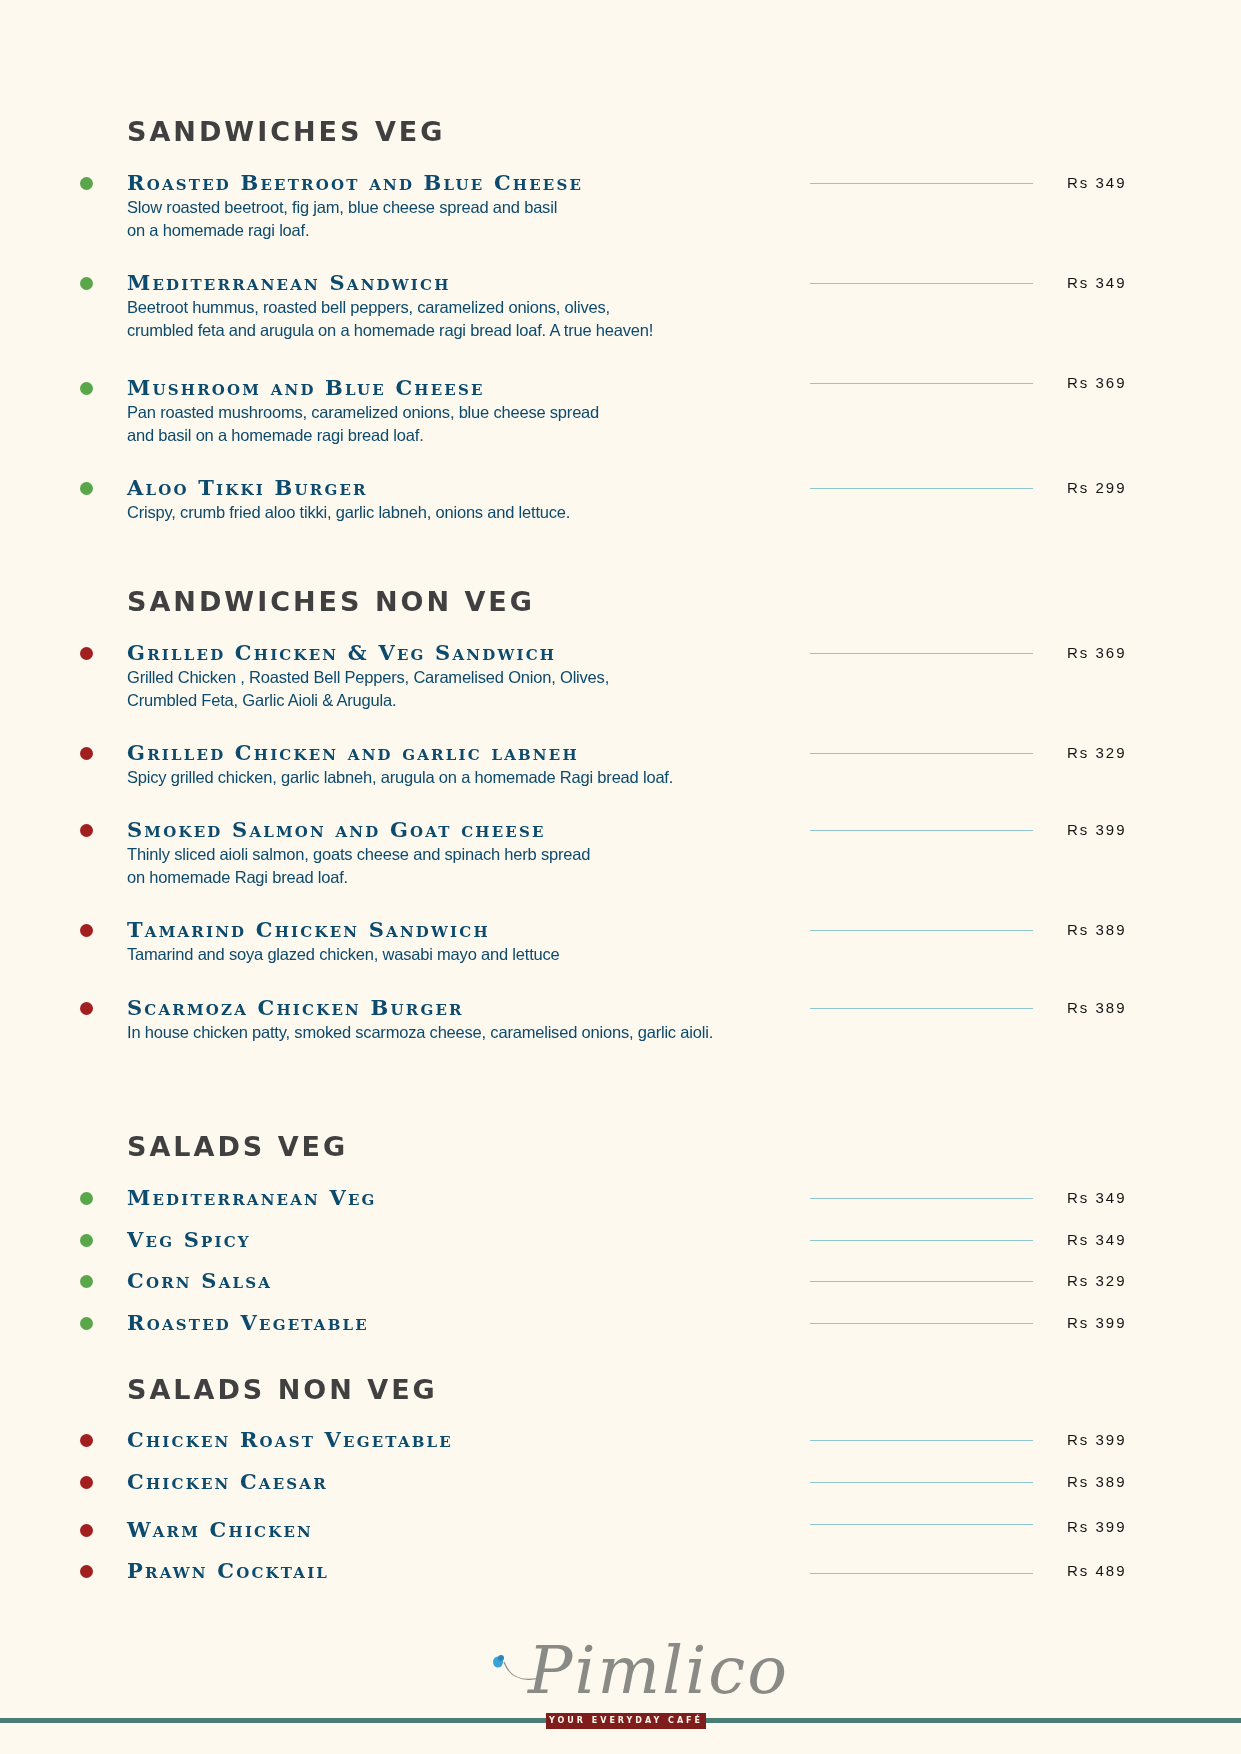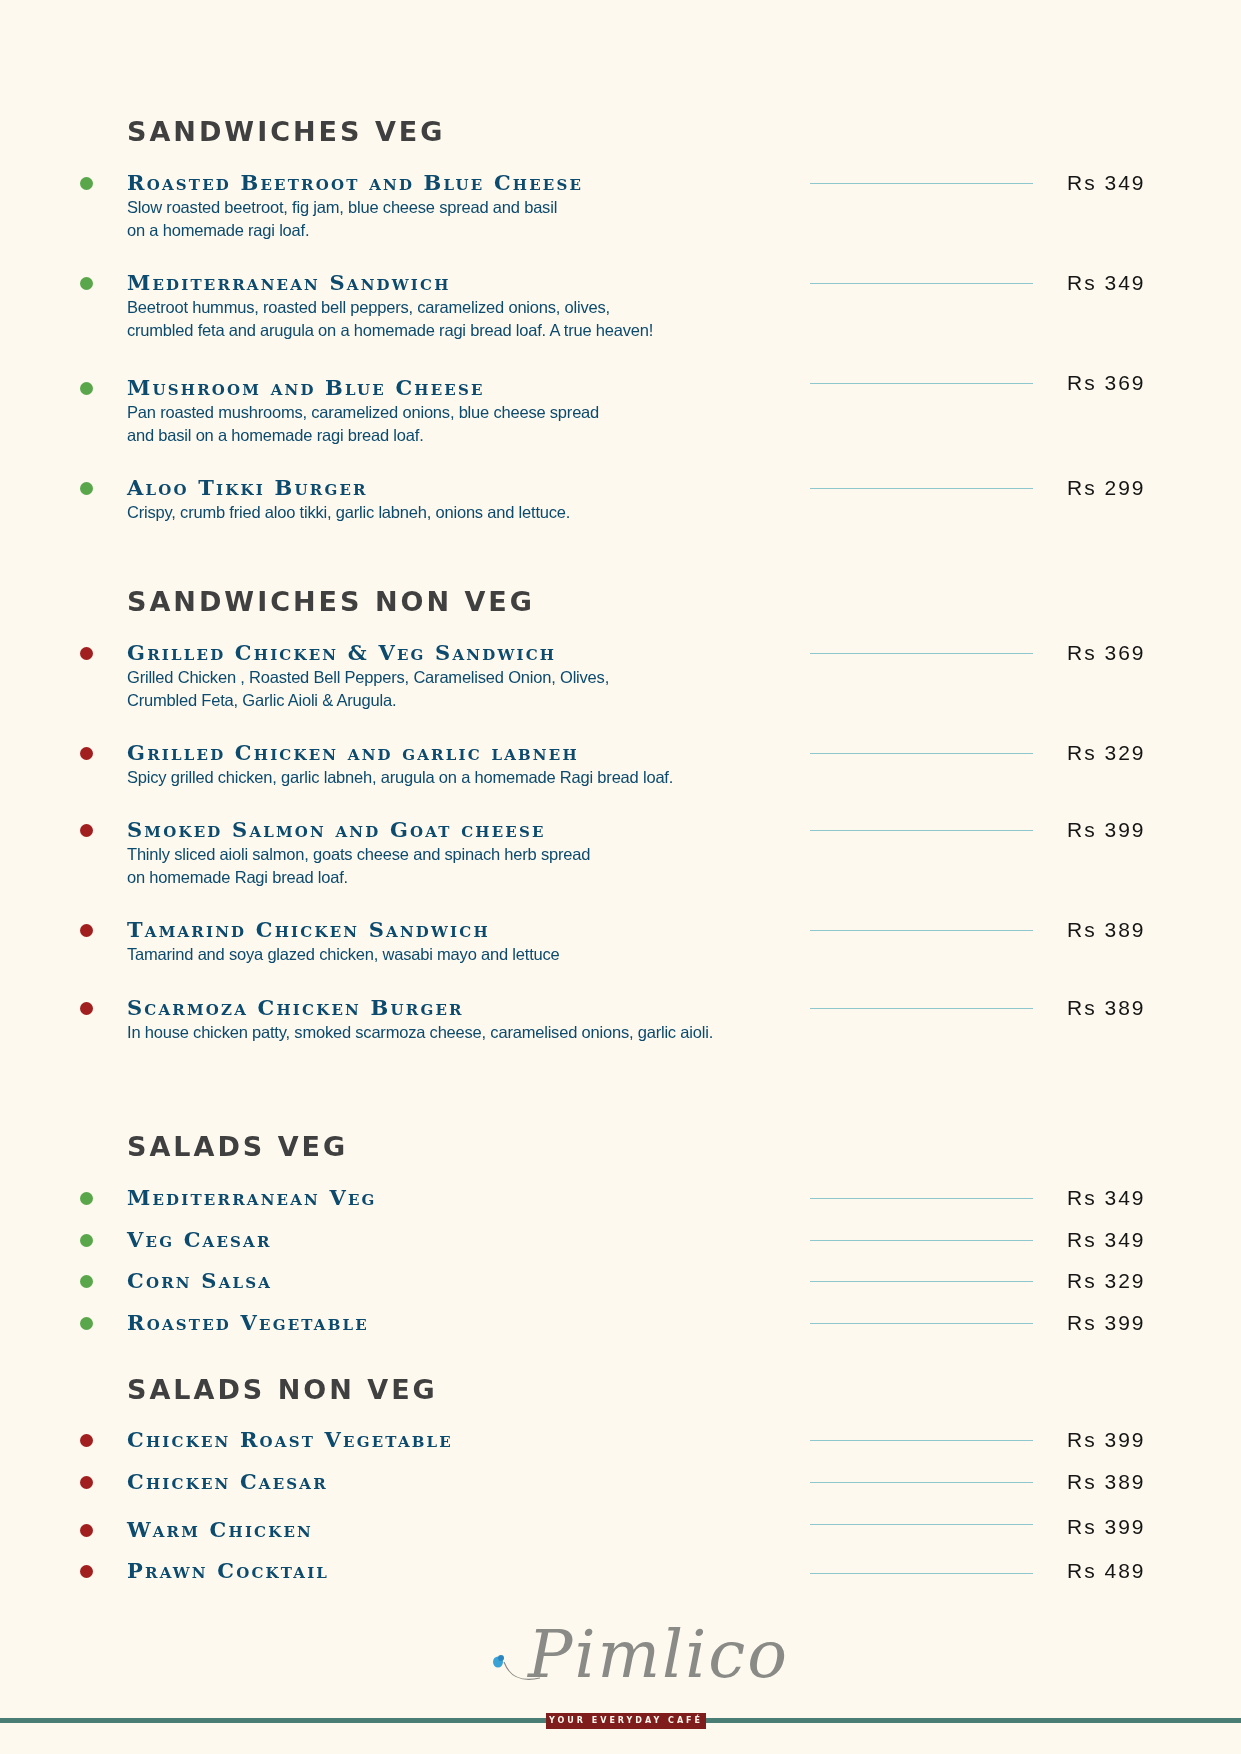--- a/index.html
+++ b/index.html
@@ -47,33 +47,33 @@
     white-space: pre-line;
     width: 680px;
   }
   .rule {
     position: absolute; left: 810px; width: 223px; top: 13px;
     height: 0; border-top: 1.5px solid #8fc7cf;
   }
   .price {
     position: absolute; left: 1067px; top: 0;
     font-family: "Liberation Sans", sans-serif;
-    font-size: 21px;
+    font-size: 15px;
     letter-spacing: 2px;
     color: #151515;
     line-height: 26px;
     white-space: nowrap;
   }
   .footer-bar {
     position: absolute; left: 0; top: 1718px; width: 1241px; height: 5px;
     background: #4a7d74;
   }
   .logo { position: absolute; left: 490px; top: 1605px; width: 270px; height: 130px; }
   .logo-script {
-    position: absolute; left: 38px; top: 0px;
+    position: absolute; left: 38px; top: 16px;
     font-family: "DejaVu Serif", serif;
     font-style: italic;
     font-size: 66px;
     color: #8a8a86;
     letter-spacing: 2px;
     font-weight: normal;
     line-height: 100px;
     text-align: center;
   }
   .logo-flower {
@@ -181,21 +181,21 @@
 
 <div class="item" style="top:1185px">
   <span class="dot veg"></span>
   <span class="name">Mediterranean Veg</span>
   <span class="rule"></span>
   <span class="price">Rs 349</span>
 </div>
 
 <div class="item" style="top:1227px">
   <span class="dot veg"></span>
-  <span class="name">Veg Caesar</span>
+  <span class="name">Veg Spicy</span>
   <span class="rule"></span>
   <span class="price">Rs 349</span>
 </div>
 
 <div class="item" style="top:1268px">
   <span class="dot veg"></span>
   <span class="name">Corn Salsa</span>
   <span class="rule"></span>
   <span class="price">Rs 329</span>
 </div>

